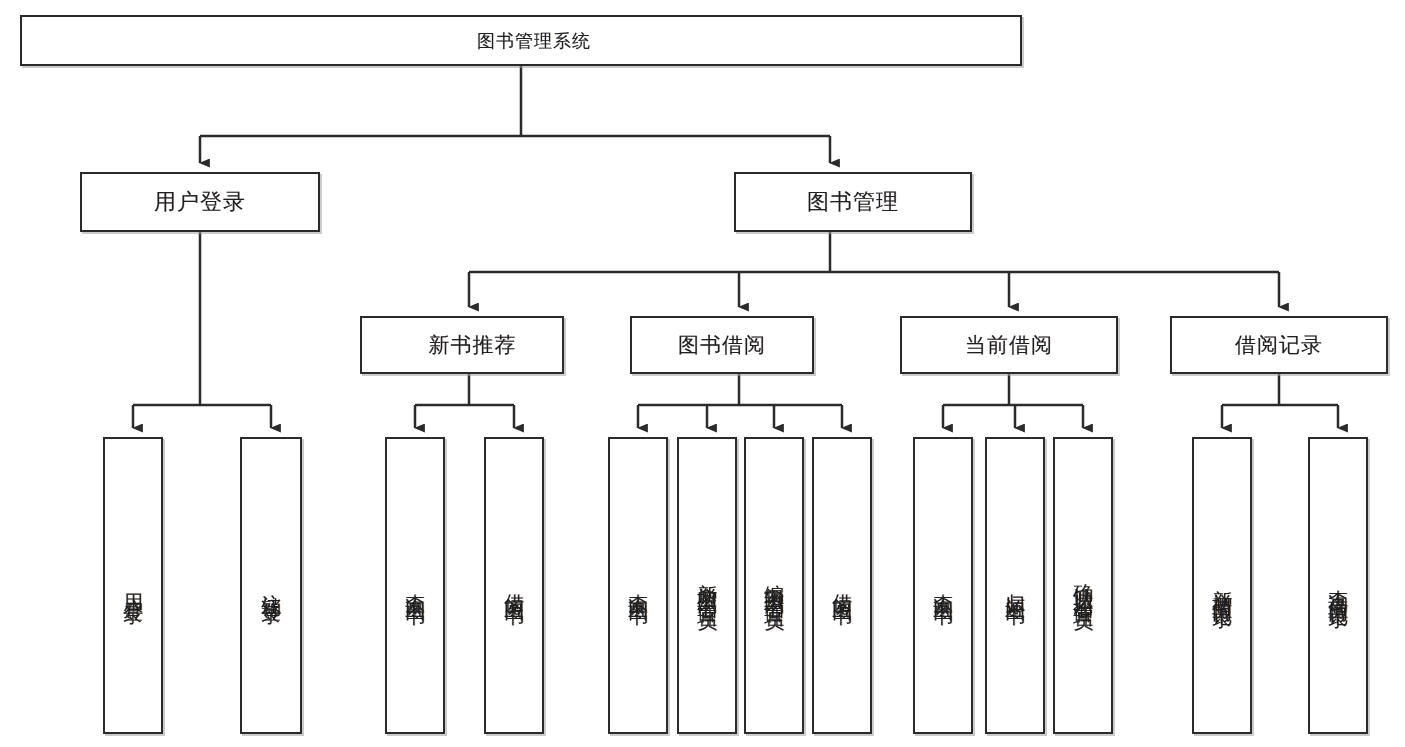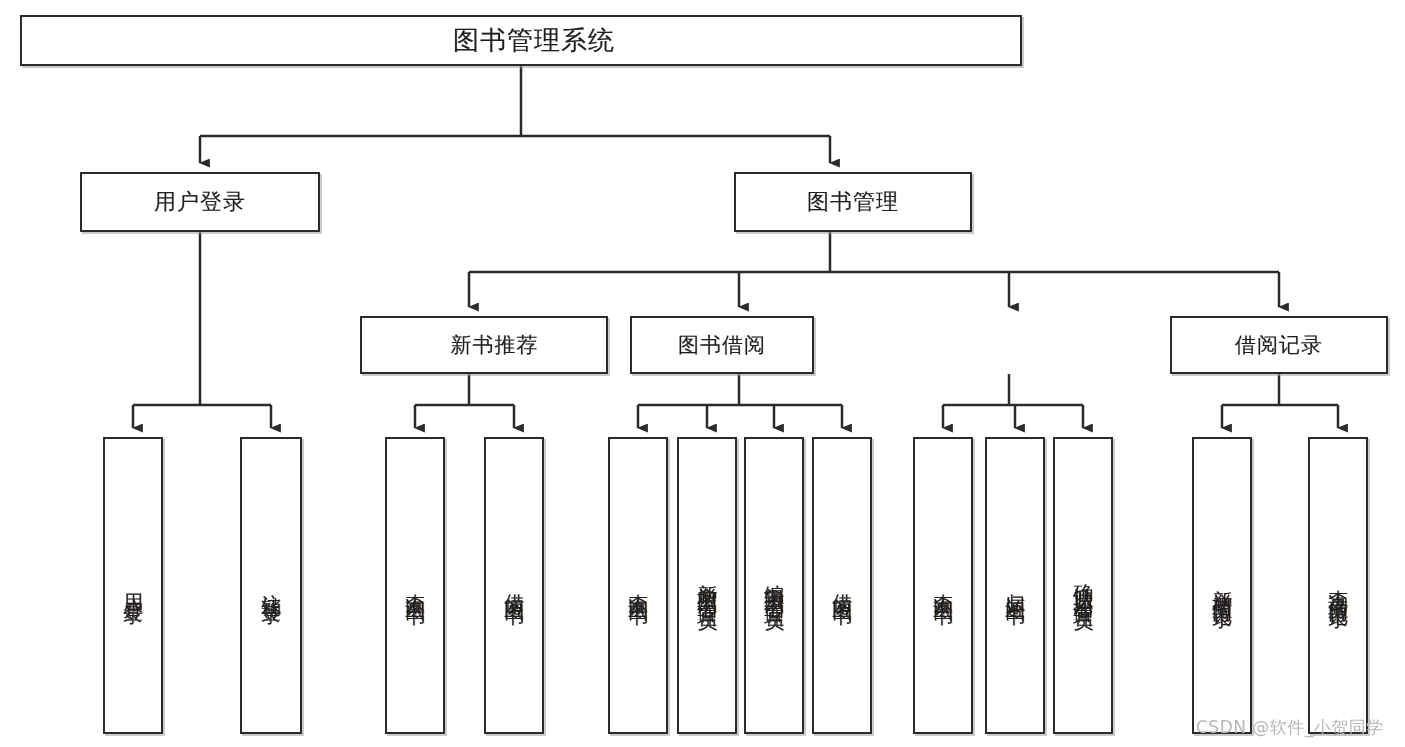--- a/index.html
+++ b/index.html
@@ -46,21 +46,21 @@
     text-shadow: 0.6px 0 0 rgba(190,120,60,0.30), -0.6px 0 0 rgba(70,120,200,0.28);
   }
   .node-vertical .node-label {
     writing-mode: vertical-rl;
     text-orientation: upright;
     white-space: normal;
     letter-spacing: 4px;
     font-size: 20px;
     max-height: 100%;
   }
-  .node-root .node-label { font-size: 26px; margin-left: 26px; }
+  .node-root .node-label { font-size: 18px; margin-left: 26px; }
   .node-l2 .node-label { font-size: 22px; }
   .node-l3 .node-label { font-size: 21px; }
   .watermark {
     position: absolute;
     font-size: 17px;
     color: #b8b8b8;
     letter-spacing: 0.5px;
     white-space: nowrap;
     user-select: none;
   }
@@ -124,25 +124,28 @@
     <span class="node-label">图书管理系统</span>
   </div>
 
   <div class="node node-l2" style="left:80px; top:172px; width:240px; height:60px;">
     <span class="node-label">用户登录</span>
   </div>
   <div class="node node-l2" style="left:734px; top:172px; width:238px; height:60px;">
     <span class="node-label">图书管理</span>
   </div>
 
-  <div class="node node-l3" style="left:360px; top:316px; width:248px; height:58px;padding-left:21px;">
+  <div class="node node-l3" style="left:360px; top:316px; width:204px; height:58px;padding-left:21px;">
     <span class="node-label">新书推荐</span>
   </div>
   <div class="node node-l3" style="left:630px; top:316px; width:184px; height:58px;">
     <span class="node-label">图书借阅</span>
+  </div>
+  <div class="node node-l3" style="left:900px; top:316px; width:218px; height:58px;">
+    <span class="node-label">当前借阅</span>
   </div>
   <div class="node node-l3" style="left:1170px; top:316px; width:218px; height:58px;">
     <span class="node-label">借阅记录</span>
   </div>
 
   <div class="node node-vertical" style="left:103px; top:437px; width:60px; height:297px;">
     <span class="node-label">用户登录</span>
   </div>
   <div class="node node-vertical" style="left:240px; top:437px; width:62px; height:297px;">
     <span class="node-label">注销登录</span>
@@ -178,15 +181,14 @@
     <span class="node-label">确认归还（管理员）</span>
   </div>
 
   <div class="node node-vertical" style="left:1192px; top:437px; width:60px; height:297px;">
     <span class="node-label">新增借阅记录</span>
   </div>
   <div class="node node-vertical" style="left:1308px; top:437px; width:60px; height:297px;">
     <span class="node-label">查询借阅记录</span>
   </div>
 
-  <div class="watermark" style="left:1196px; top:716px;">CSDN @软件_小贺同学</div>
 
 </div>
 
 </body></html>

